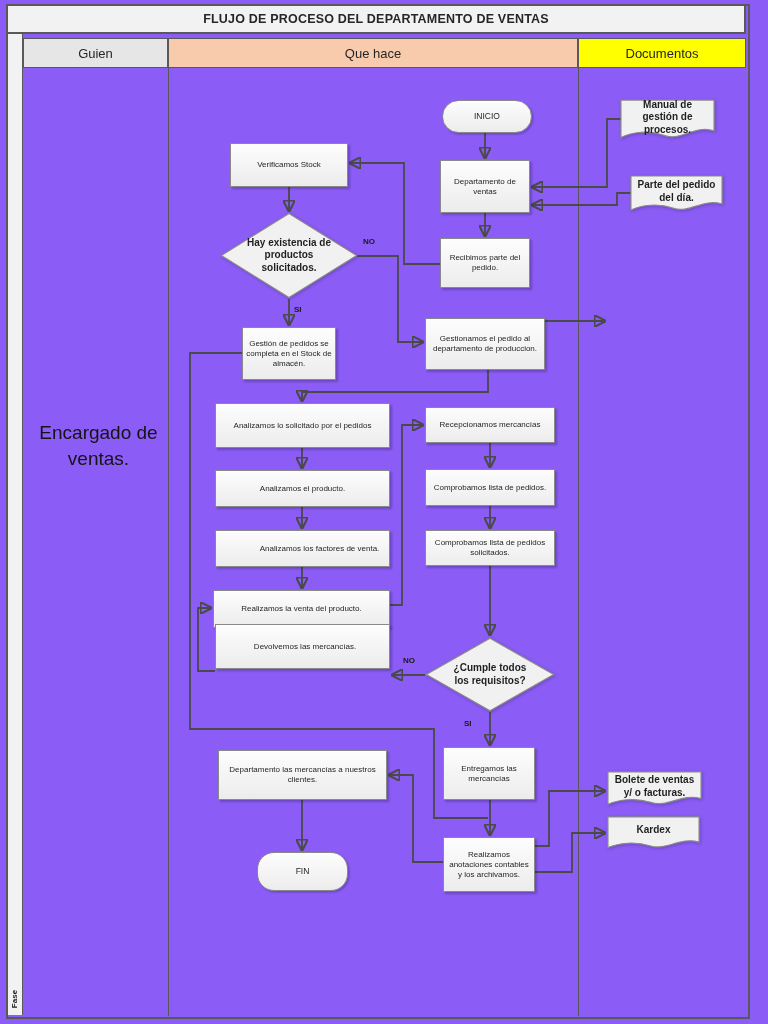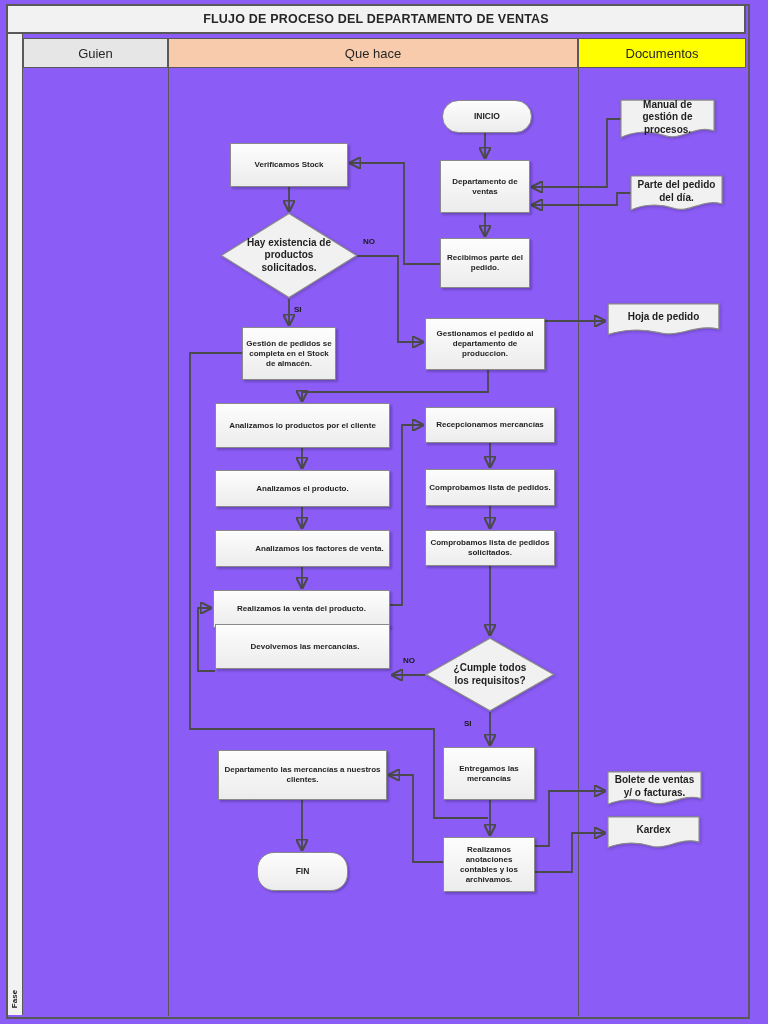--- a/index.html
+++ b/index.html
@@ -16,21 +16,21 @@
   .fase-label{left:-1px;top:984px;width:30px;height:30px;transform:rotate(-90deg);
               font-size:8px;font-weight:bold;color:#1a1a1a;display:flex;align-items:center;justify-content:center;}
   .hdr{top:38px;height:30px;border:1.4px solid #595959;box-sizing:border-box;
        display:flex;align-items:center;justify-content:center;font-weight:normal;font-size:13px;}
   .hdr-guien{left:23px;width:145px;background:#e7e6e6;}
   .hdr-quehace{left:168px;width:410px;background:#f8cbad;}
   .hdr-docs{left:578px;width:168px;background:#ffff00;}
   .vline{width:0;border-left:1.3px solid #595959;}
   
   .node{box-sizing:border-box;display:flex;align-items:center;justify-content:center;text-align:center;
-        font-weight:bold;font-size:8px;line-height:1.25;padding:2px 3px;color:#1f1f1f;}
+        font-weight:normal;font-size:8px;line-height:1.25;padding:2px 3px;color:#1f1f1f;}
   .box{background:linear-gradient(180deg,#fdfdfd 0%,#ececec 100%);
        border:1.2px solid #898989;box-shadow:1.5px 1.5px 2px rgba(0,0,0,.22);}
   .terminator{background:linear-gradient(180deg,#fdfdfd 0%,#ececec 100%);
        border:1.2px solid #898989;border-radius:17px;box-shadow:1.5px 1.5px 2px rgba(0,0,0,.22);font-size:8.5px;}
   .shape-wrap{display:flex;align-items:center;justify-content:center;text-align:center;
         font-weight:bold;font-size:10px;line-height:1.25;color:#1f1f1f;}
   .shape-svg{position:absolute;left:0;top:0;width:100%;height:100%;
              filter:drop-shadow(1.5px 1.5px 1.5px rgba(0,0,0,.22));}
   .shape-svg polygon,.shape-svg path{fill:#f1f1f1;stroke:#8a8a8a;stroke-width:1.2;vector-effect:non-scaling-stroke;}
   .shape-text{position:relative;z-index:2;padding:1px 6px;}
@@ -49,20 +49,21 @@
   <div class="abs frame"></div>
   <div class="abs title-row">FLUJO DE PROCESO DEL DEPARTAMENTO DE VENTAS</div>
   <div class="abs fase-col"></div>
   <div class="abs fase-label">Fase</div>
   <div class="abs hdr hdr-guien">Guien</div>
   <div class="abs hdr hdr-quehace">Que hace</div>
   <div class="abs hdr hdr-docs">Documentos</div>
   <div class="abs vline" style="left:168px;top:68px;height:948px;"></div>
   <div class="abs vline" style="left:578px;top:68px;height:948px;"></div>
 
+  <div class="abs actor" style="left:36px;top:420px;width:125px;">Encargado de ventas.</div>
 
   <svg id="connectors">
     <defs>
       <marker id="ah" viewBox="0 0 10 10" refX="9" refY="5" markerWidth="6.5" markerHeight="6.5" orient="auto-start-reverse">
         <path d="M0,0 L10,5 L0,10 Z" fill="#3f3f3f" stroke="none"></path>
       </marker>
     </defs>
     <path d="M485,133 L485,158" marker-end="url(#ah)"></path>
     <path d="M485,213 L485,236" marker-end="url(#ah)"></path>
     <path d="M440,264 L404,264 L404,163 L350,163" marker-end="url(#ah)"></path>
@@ -113,21 +114,21 @@
   <div class="abs node box" style="left:230px;top:143px;width:118px;height:44px;">
       <span>Verificamos Stock</span>
     </div>
   <div class="abs node box" style="left:242px;top:327px;width:94px;height:53px;">
       <span>Gestión de pedidos se completa en el Stock de almacén.</span>
     </div>
   <div class="abs node box" style="left:425px;top:318px;width:120px;height:52px;">
       <span>Gestionamos el pedido al departamento de produccion.</span>
     </div>
   <div class="abs node box" style="left:215px;top:403px;width:175px;height:45px;">
-      <span>Analizamos lo productos por el cliente</span>
+      <span>Analizamos lo solicitado por el pedidos</span>
     </div>
   <div class="abs node box" style="left:425px;top:407px;width:130px;height:36px;">
       <span>Recepcionamos mercancías</span>
     </div>
   <div class="abs node box" style="left:425px;top:469px;width:130px;height:37px;">
       <span>Comprobamos lista de pedidos.</span>
     </div>
   <div class="abs node box" style="left:215px;top:470px;width:175px;height:37px;">
       <span>Analizamos el producto.</span>
     </div>
@@ -171,26 +172,20 @@
         <path d="M1,1 L99,1 L99,29 C78,23 64,39 46,33 C30,28 13,30 1,35 Z"></path>
       </svg>
     <span class="shape-text">Manual de gestión de procesos.</span>
   </div>
   <div class="abs shape-wrap doc" style="left:630px;top:175px;width:93px;height:40px;">
     <svg class="shape-svg" viewBox="0 0 100 40" preserveAspectRatio="none">
         <path d="M1,1 L99,1 L99,29 C78,23 64,39 46,33 C30,28 13,30 1,35 Z"></path>
       </svg>
     <span class="shape-text">Parte del pedido del día.</span>
   </div>
-  <div class="abs shape-wrap doc" style="left:607px;top:303px;width:113px;height:36px;">
-    <svg class="shape-svg" viewBox="0 0 100 40" preserveAspectRatio="none">
-        <path d="M1,1 L99,1 L99,29 C78,23 64,39 46,33 C30,28 13,30 1,35 Z"></path>
-      </svg>
-    <span class="shape-text">Hoja de pedido</span>
-  </div>
   <div class="abs shape-wrap doc" style="left:607px;top:771px;width:95px;height:38px;">
     <svg class="shape-svg" viewBox="0 0 100 40" preserveAspectRatio="none">
         <path d="M1,1 L99,1 L99,29 C78,23 64,39 46,33 C30,28 13,30 1,35 Z"></path>
       </svg>
     <span class="shape-text">Bolete de ventas y/ o facturas.</span>
   </div>
   <div class="abs shape-wrap doc" style="left:607px;top:816px;width:93px;height:36px;">
     <svg class="shape-svg" viewBox="0 0 100 40" preserveAspectRatio="none">
         <path d="M1,1 L99,1 L99,29 C78,23 64,39 46,33 C30,28 13,30 1,35 Z"></path>
       </svg>

